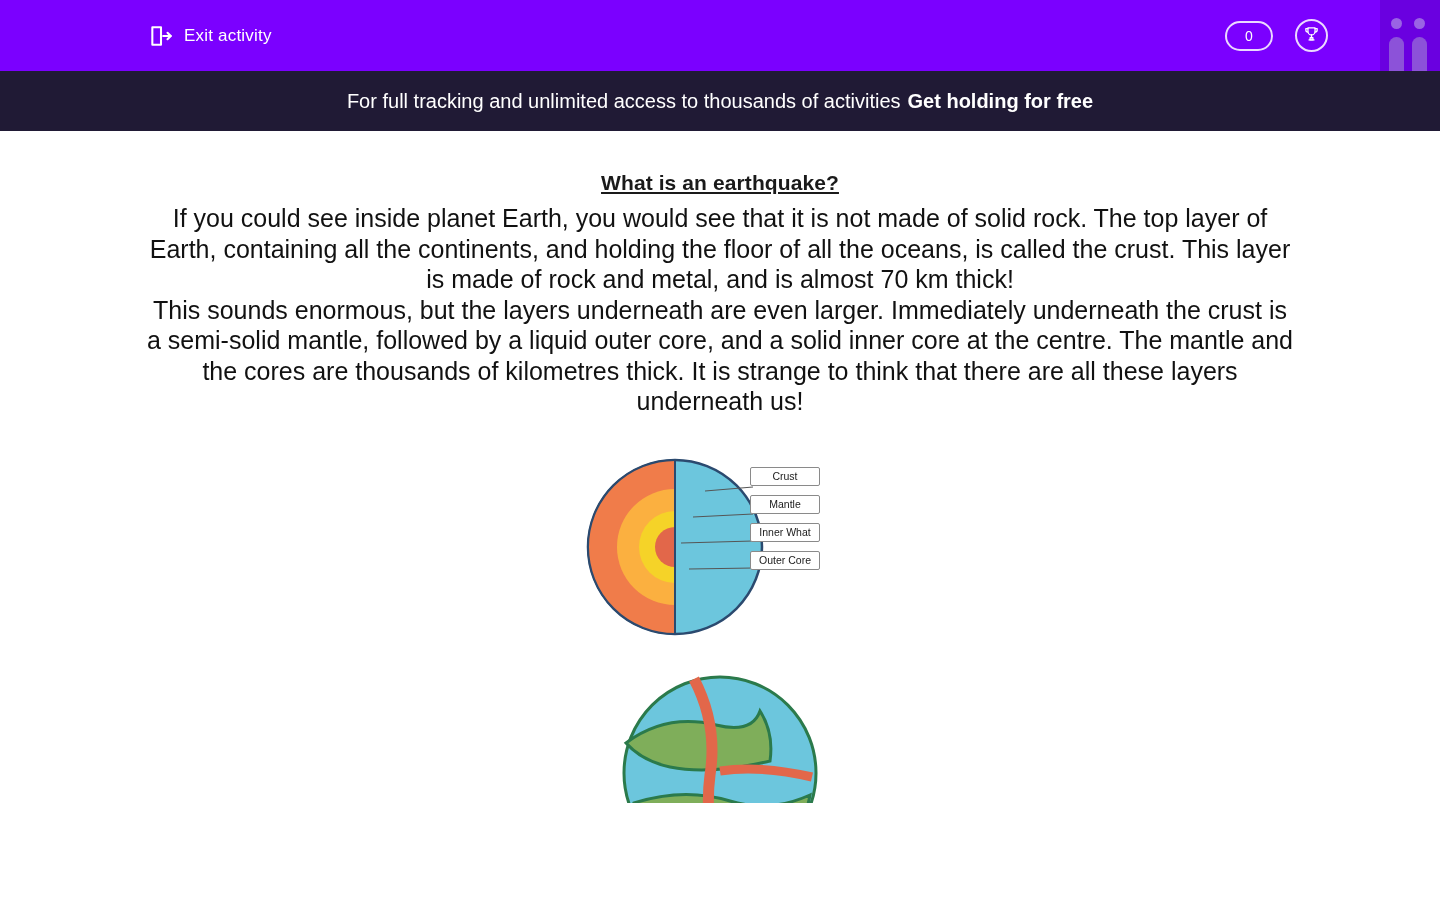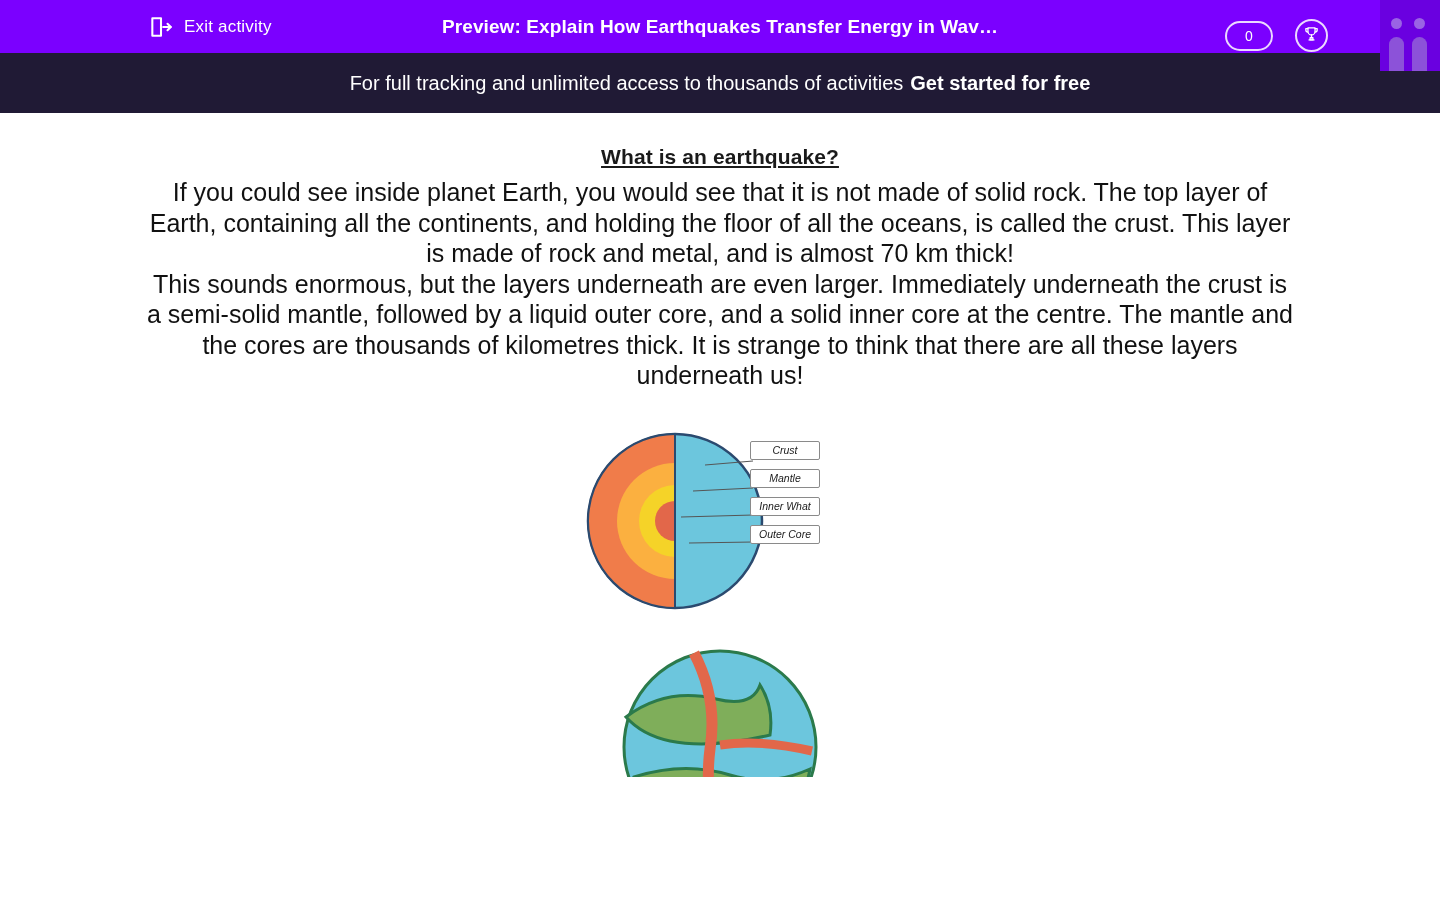--- a/index.html
+++ b/index.html
@@ -7,21 +7,21 @@
     width: 1440px;
     height: 900px;
     overflow: hidden;
     background: #ffffff;
     font-family: "Liberation Sans", sans-serif;
   }
 
   
   .topbar {
     position: relative;
-    height: 53px;
+    height: 71px;
     background: #7b00ff;
     display: flex;
     align-items: center;
     color: #ffffff;
   }
   .exit-group {
     display: flex;
     align-items: center;
     gap: 10px;
     margin-left: 148px;
@@ -121,21 +121,21 @@
     font-weight: 700;
     margin-left: 7px;
     cursor: pointer;
   }
 
   
   .content {
     width: 1440px;
     height: 769px;
     overflow: hidden;
-    padding-top: 32px;
+    padding-top: 40px;
     color: #1a1a1a;
   }
   .inner {
     width: 1150px;
     margin: 0 auto;
     text-align: center;
   }
   .heading {
     font-size: 21px;
     font-weight: 700;
@@ -158,21 +158,20 @@
     height: 180px;
     position: relative;
   }
   .callouts {
     position: absolute;
     left: 165px;
     top: 10px;
     display: flex;
     flex-direction: column;
     gap: 9px;
-    font-style: italic;
   }
   .callout {
     width: 70px;
     height: 19px;
     border: 1px solid #8a8a8a;
     background: #ffffff;
     border-radius: 2px;
     font-size: 10.5px;
     display: flex;
     align-items: center;
@@ -197,21 +196,20 @@
     <span class="exit-icon">
       <svg viewBox="0 0 24 24" width="26" height="26" fill="none" stroke="#ffffff" stroke-width="1.9" stroke-linecap="round" stroke-linejoin="round">
         <path d="M4 4 h8 v16 H4 z"></path>
         <path d="M14 12 h7"></path>
         <path d="M18 9 l3 3 -3 3"></path>
       </svg>
     </span>
     <span class="exit-label">Exit activity</span>
   </div>
 
-  <div class="preview-title">Preview: Explain How Earthquakes Transfer Energy in Wav…</div>
 
   <div class="topbar-right">
     <div class="score-pill">0</div>
 
     <div class="trophy-btn">
       <span>
         <svg viewBox="0 0 24 24" fill="none" stroke="#ffffff" stroke-width="1.8" stroke-linecap="round" stroke-linejoin="round">
           <path d="M7 4h10v5a5 5 0 0 1-10 0z"></path>
           <path d="M7 5H4v2a3 3 0 0 0 3 3"></path>
           <path d="M17 5h3v2a3 3 0 0 1-3 3"></path>
@@ -226,21 +224,21 @@
       <span class="avatar-figure fig-a"></span>
       <span class="avatar-figure fig-b"></span>
       <span class="fig-head head-a"></span>
       <span class="fig-head head-b"></span>
     </div>
   </div>
 </div>
 
 <div class="promo">
   <span class="promo-text">For full tracking and unlimited access to thousands of activities</span>
-  <span class="promo-cta">Get started for free</span>
+  <span class="promo-cta">Get holding for free</span>
 </div>
 
 <div class="content">
   <div class="inner">
 
     <div class="heading">What is an earthquake?</div>
 
     <p class="para">If you could see inside planet Earth, you would see that it is not made of solid rock. The top layer of Earth, containing all the continents, and holding the floor of all the oceans, is called the crust. This layer is made of rock and metal, and is almost 70 km thick!</p>
     <p class="para">This sounds enormous, but the layers underneath are even larger. Immediately underneath the crust is a semi-solid mantle, followed by a liquid outer core, and a solid inner core at the centre. The mantle and the cores are thousands of kilometres thick. It is strange to think that there are all these layers underneath us!</p>
 

